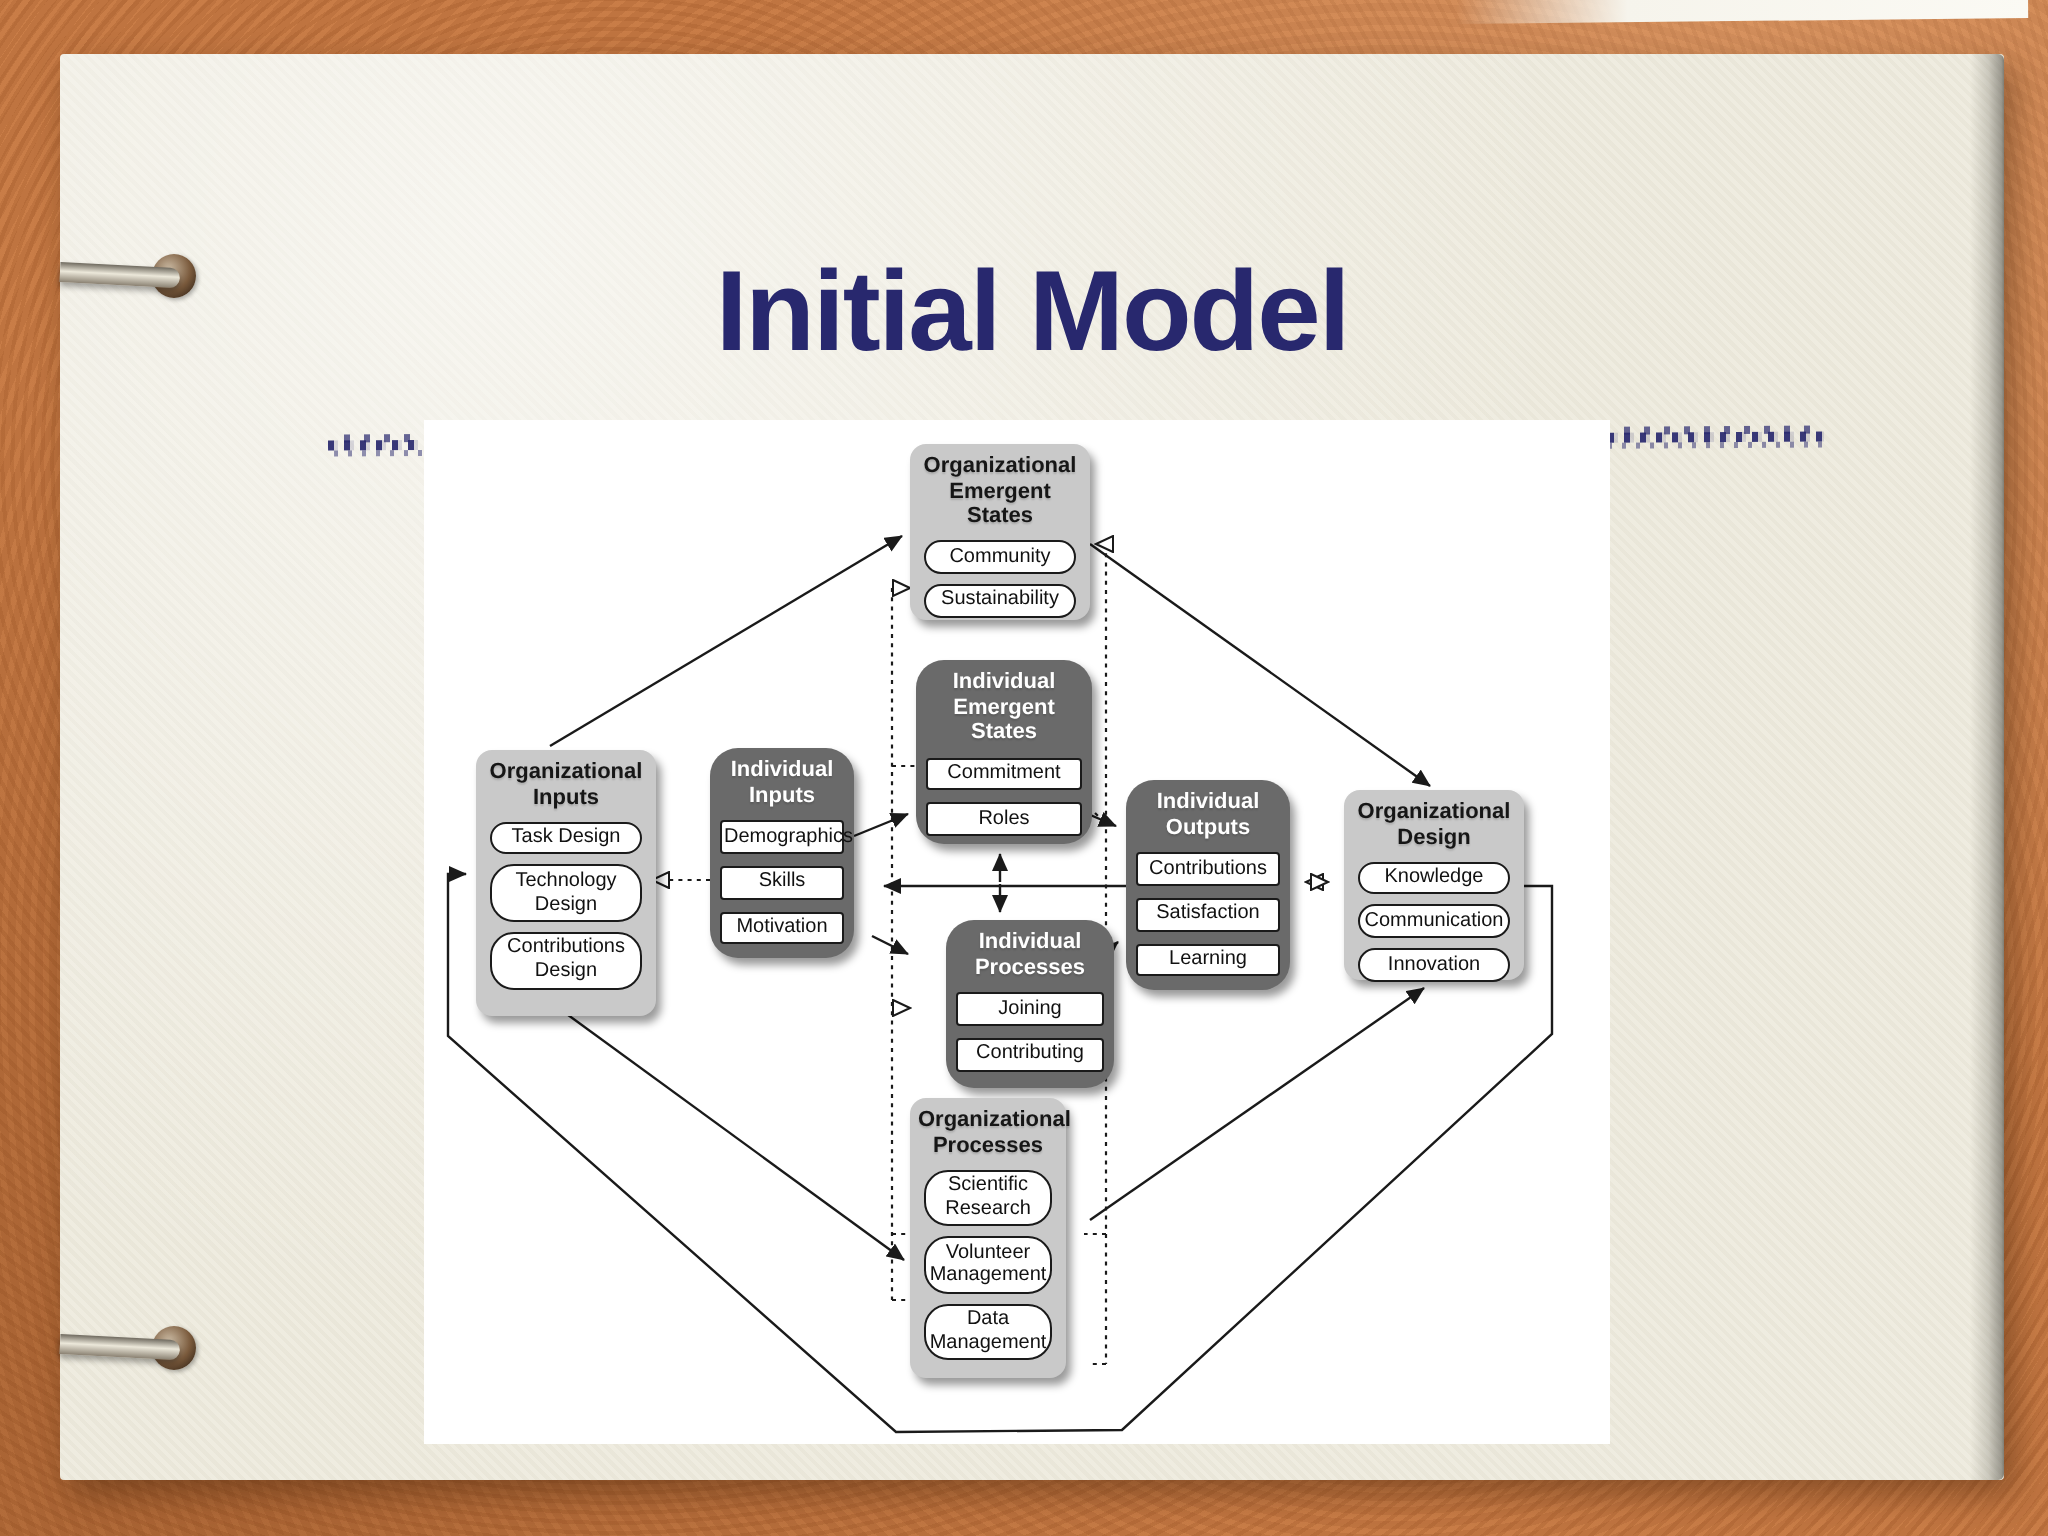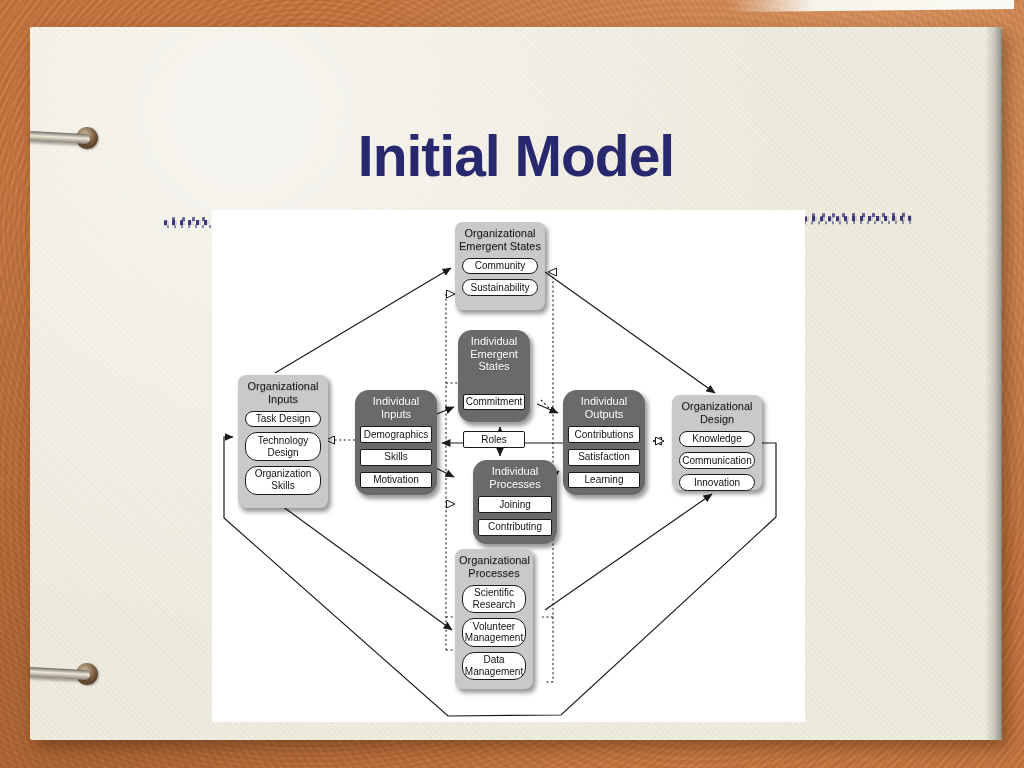--- a/index.html
+++ b/index.html
@@ -69,21 +69,21 @@
   .arrows { position:absolute; left:0; top:0; z-index:0; }
   .box {
     position:absolute; z-index:1;
     display:flex; flex-direction:column;
     box-shadow:2.5px 3.5px 4px rgba(0,0,0,.40);
     padding-top:4px;
   }
   .box.light { background:#c9c9c9; color:#161616; border-radius:8px; }
   .box.dark  { background:#6a6a6a; color:#ffffff; border-radius:14px; }
   .box-title {
-    font-weight:normal; font-size:11px; line-height:1.14; text-align:center;
+    font-weight:bold; font-size:11px; line-height:1.14; text-align:center;
     padding:1px 4px 3px 4px;
     text-shadow:0 1px 1px rgba(0,0,0,.15);
   }
   .item {
     background:#ffffff; color:#111;
     border:1.5px solid #1a1a1a;
     font-size:10px; line-height:1.18; text-align:center;
     padding:1.5px 1px;
   }
   .item.pill { border-radius:12px; margin:2.5px 7px; }
@@ -145,34 +145,34 @@
         <line x1="341" y1="472" x2="332" y2="472"></line>
       </g>
     </svg>
 
     <div class="box light" style="left:243px; top:12px; width:90px; height:88px;">
       <div class="box-title">Organizational Emergent States</div>
       <div class="item pill">Community</div>
       <div class="item pill">Sustainability</div>
     </div>
 
-    <div class="box dark" style="left:246px; top:120px; width:72px; height:92px;gap:15px;">
+    <div class="box dark" style="left:246px; top:120px; width:88px; height:92px;">
       <div class="box-title">Individual Emergent States</div>
       <div class="item rect">Commitment</div>
       <div class="item rect">Roles</div>
     </div>
 
     <div class="box light" style="left:26px; top:165px; width:90px; height:133px;">
       <div class="box-title">Organizational Inputs</div>
       <div class="item pill">Task Design</div>
       <div class="item pill">Technology Design</div>
-      <div class="item pill">Organization Skills</div>
-    </div>
-
-    <div class="box dark" style="left:143px; top:180px; width:82px; height:105px;">
+      <div class="item pill">Contributions Design</div>
+    </div>
+
+    <div class="box dark" style="left:143px; top:164px; width:72px; height:105px;">
       <div class="box-title">Individual Inputs</div>
       <div class="item rect">Demographics</div>
       <div class="item rect">Skills</div>
       <div class="item rect">Motivation</div>
     </div>
 
     <div class="box dark" style="left:351px; top:180px; width:82px; height:105px;">
       <div class="box-title">Individual Outputs</div>
       <div class="item rect">Contributions</div>
       <div class="item rect">Satisfaction</div>

